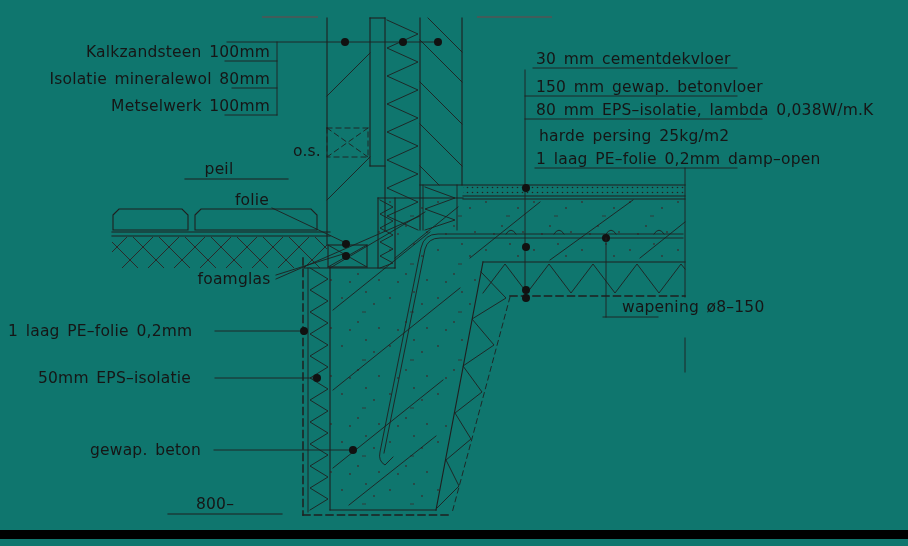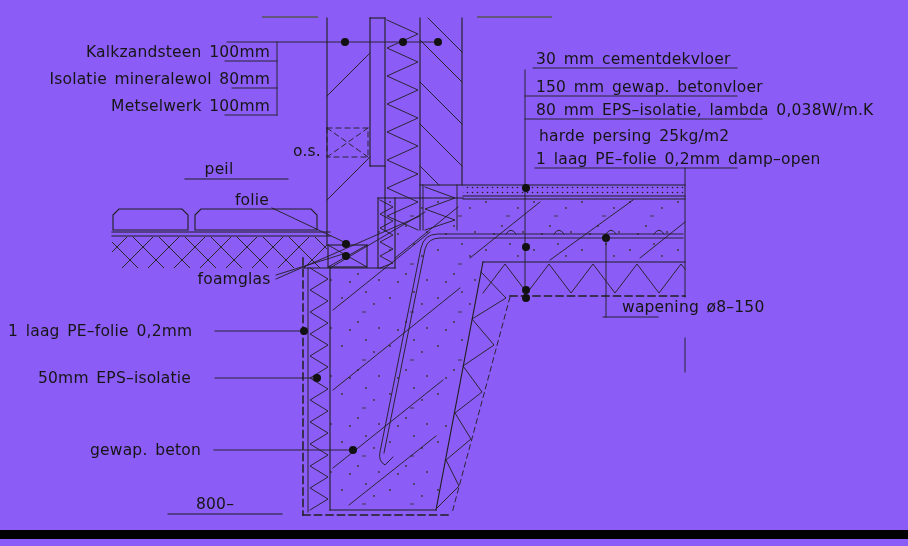--- a/index.html
+++ b/index.html
@@ -1,16 +1,16 @@
 <!DOCTYPE html>
 <html><head>
 <meta charset="utf-8">
 <style>
   html,body{margin:0;padding:0;background:#ffffff;}
-  .stage{position:relative;width:908px;height:546px;background:#8b5cf6;overflow:hidden;}
+  .stage{position:relative;width:908px;height:546px;background:#0f766e;overflow:hidden;}
   svg{display:block;}
   text{font-family:"DejaVu Sans","Liberation Sans",sans-serif;font-size:15.5px;fill:#161616;
        letter-spacing:.2px;word-spacing:2.5px;}
   .ln{stroke:#1f1f1f;stroke-width:1.1;fill:none;stroke-linecap:square;}
   .thin{stroke-width:.9;}
   .thk{stroke-width:1.5;}
   .dash{stroke-dasharray:7 4.5;}
   .dash2{stroke-dasharray:5 4;}
   .brk{stroke:#555;stroke-width:1.5;fill:none;}
   .dot{fill:#111;stroke:none;}

